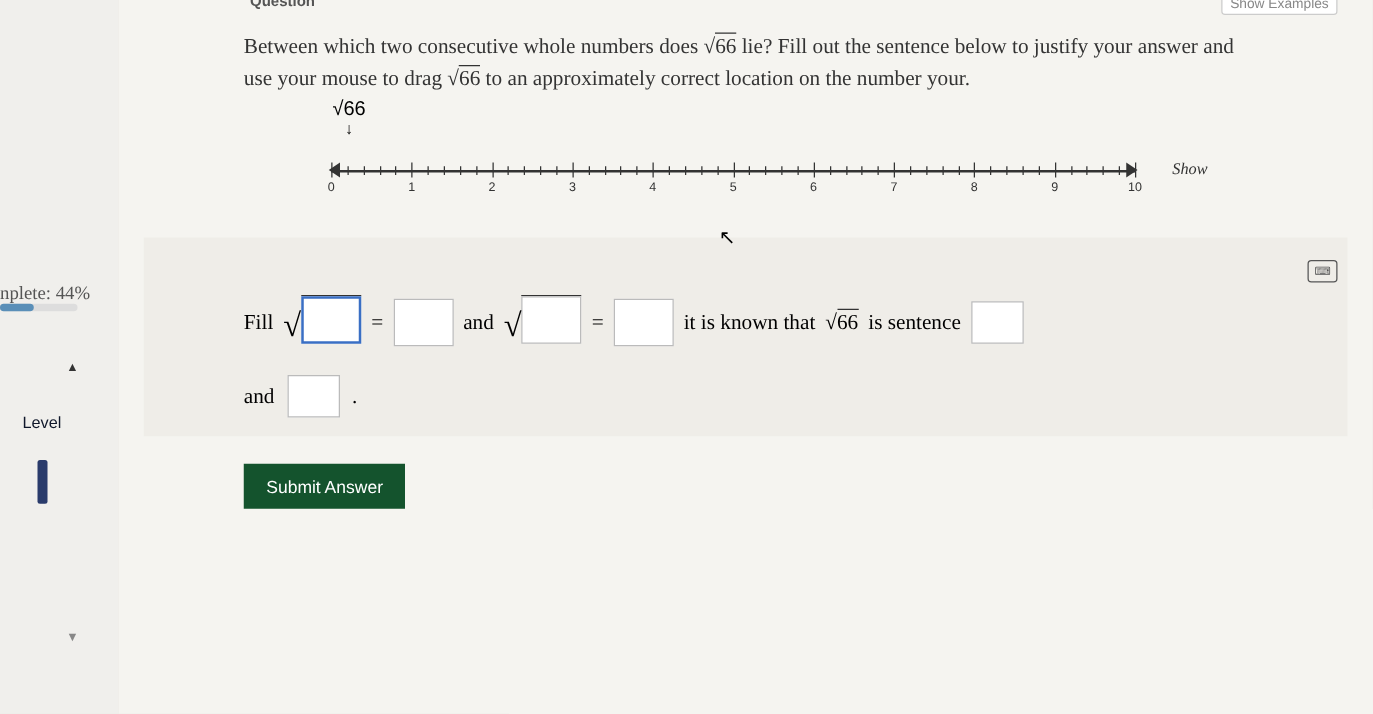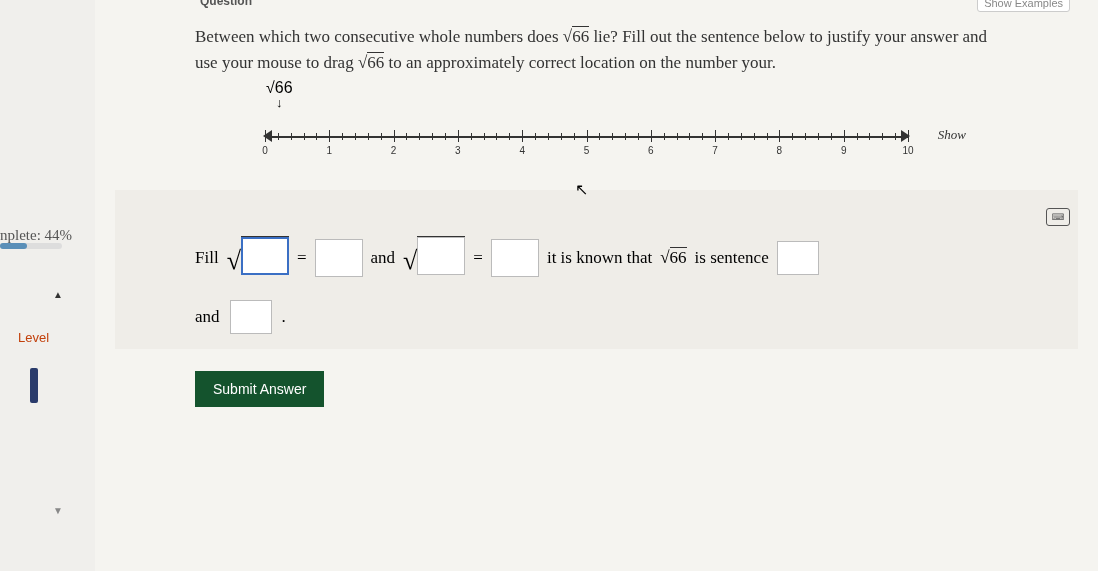--- a/index.html
+++ b/index.html
@@ -1,19 +1,19 @@
 <!DOCTYPE html>
 <html><head>
 <meta charset="utf-8">
 <style>
 *{box-sizing:border-box;margin:0;padding:0}
 body{font-family:Georgia,serif;background:#e8e6e2;width:1098px;height:571px;overflow:hidden;position:relative}
 .sidebar{position:absolute;left:0;top:0;width:95px;height:571px;background:#f0efec}
 .complete{font-size:15px;color:#555;position:absolute;top:227px;left:0}
-.level-label{position:absolute;top:330px;left:18px;font-size:13px;color:#c2410c;font-family:Arial,sans-serif}
+.level-label{position:absolute;top:330px;left:18px;font-size:13px;color:#0f172a;font-family:Arial,sans-serif}
 .level-tri{position:absolute;top:289px;left:53px;font-size:10px;color:#333}
 .level-bar{position:absolute;top:368px;left:30px;width:8px;height:35px;background:#2a3b6b;border-radius:2px}
 .level-tri2{position:absolute;top:505px;left:53px;font-size:10px;color:#888}
 .progress{position:absolute;top:243px;left:0;width:62px;height:6px;background:#ddd;border-radius:3px}
 .progress-fill{width:44%;height:100%;background:#5a8fb8;border-radius:3px}
 .main{position:absolute;left:95px;top:0;right:0;height:571px;background:#f5f4f0;padding:0 20px}
 .top-bar{height:4px;position:relative}
 .question-label{position:absolute;top:-6px;left:85px;font-size:12px;font-weight:bold;color:#555;font-family:Arial,sans-serif}
 .show-examples{position:absolute;top:-6px;right:8px;font-size:11px;color:#888;border:1px solid #ccc;padding:2px 6px;border-radius:3px;background:#fff;font-family:Arial,sans-serif}
 .prompt{padding:20px 80px 10px;font-size:17px;line-height:1.5;color:#333}

